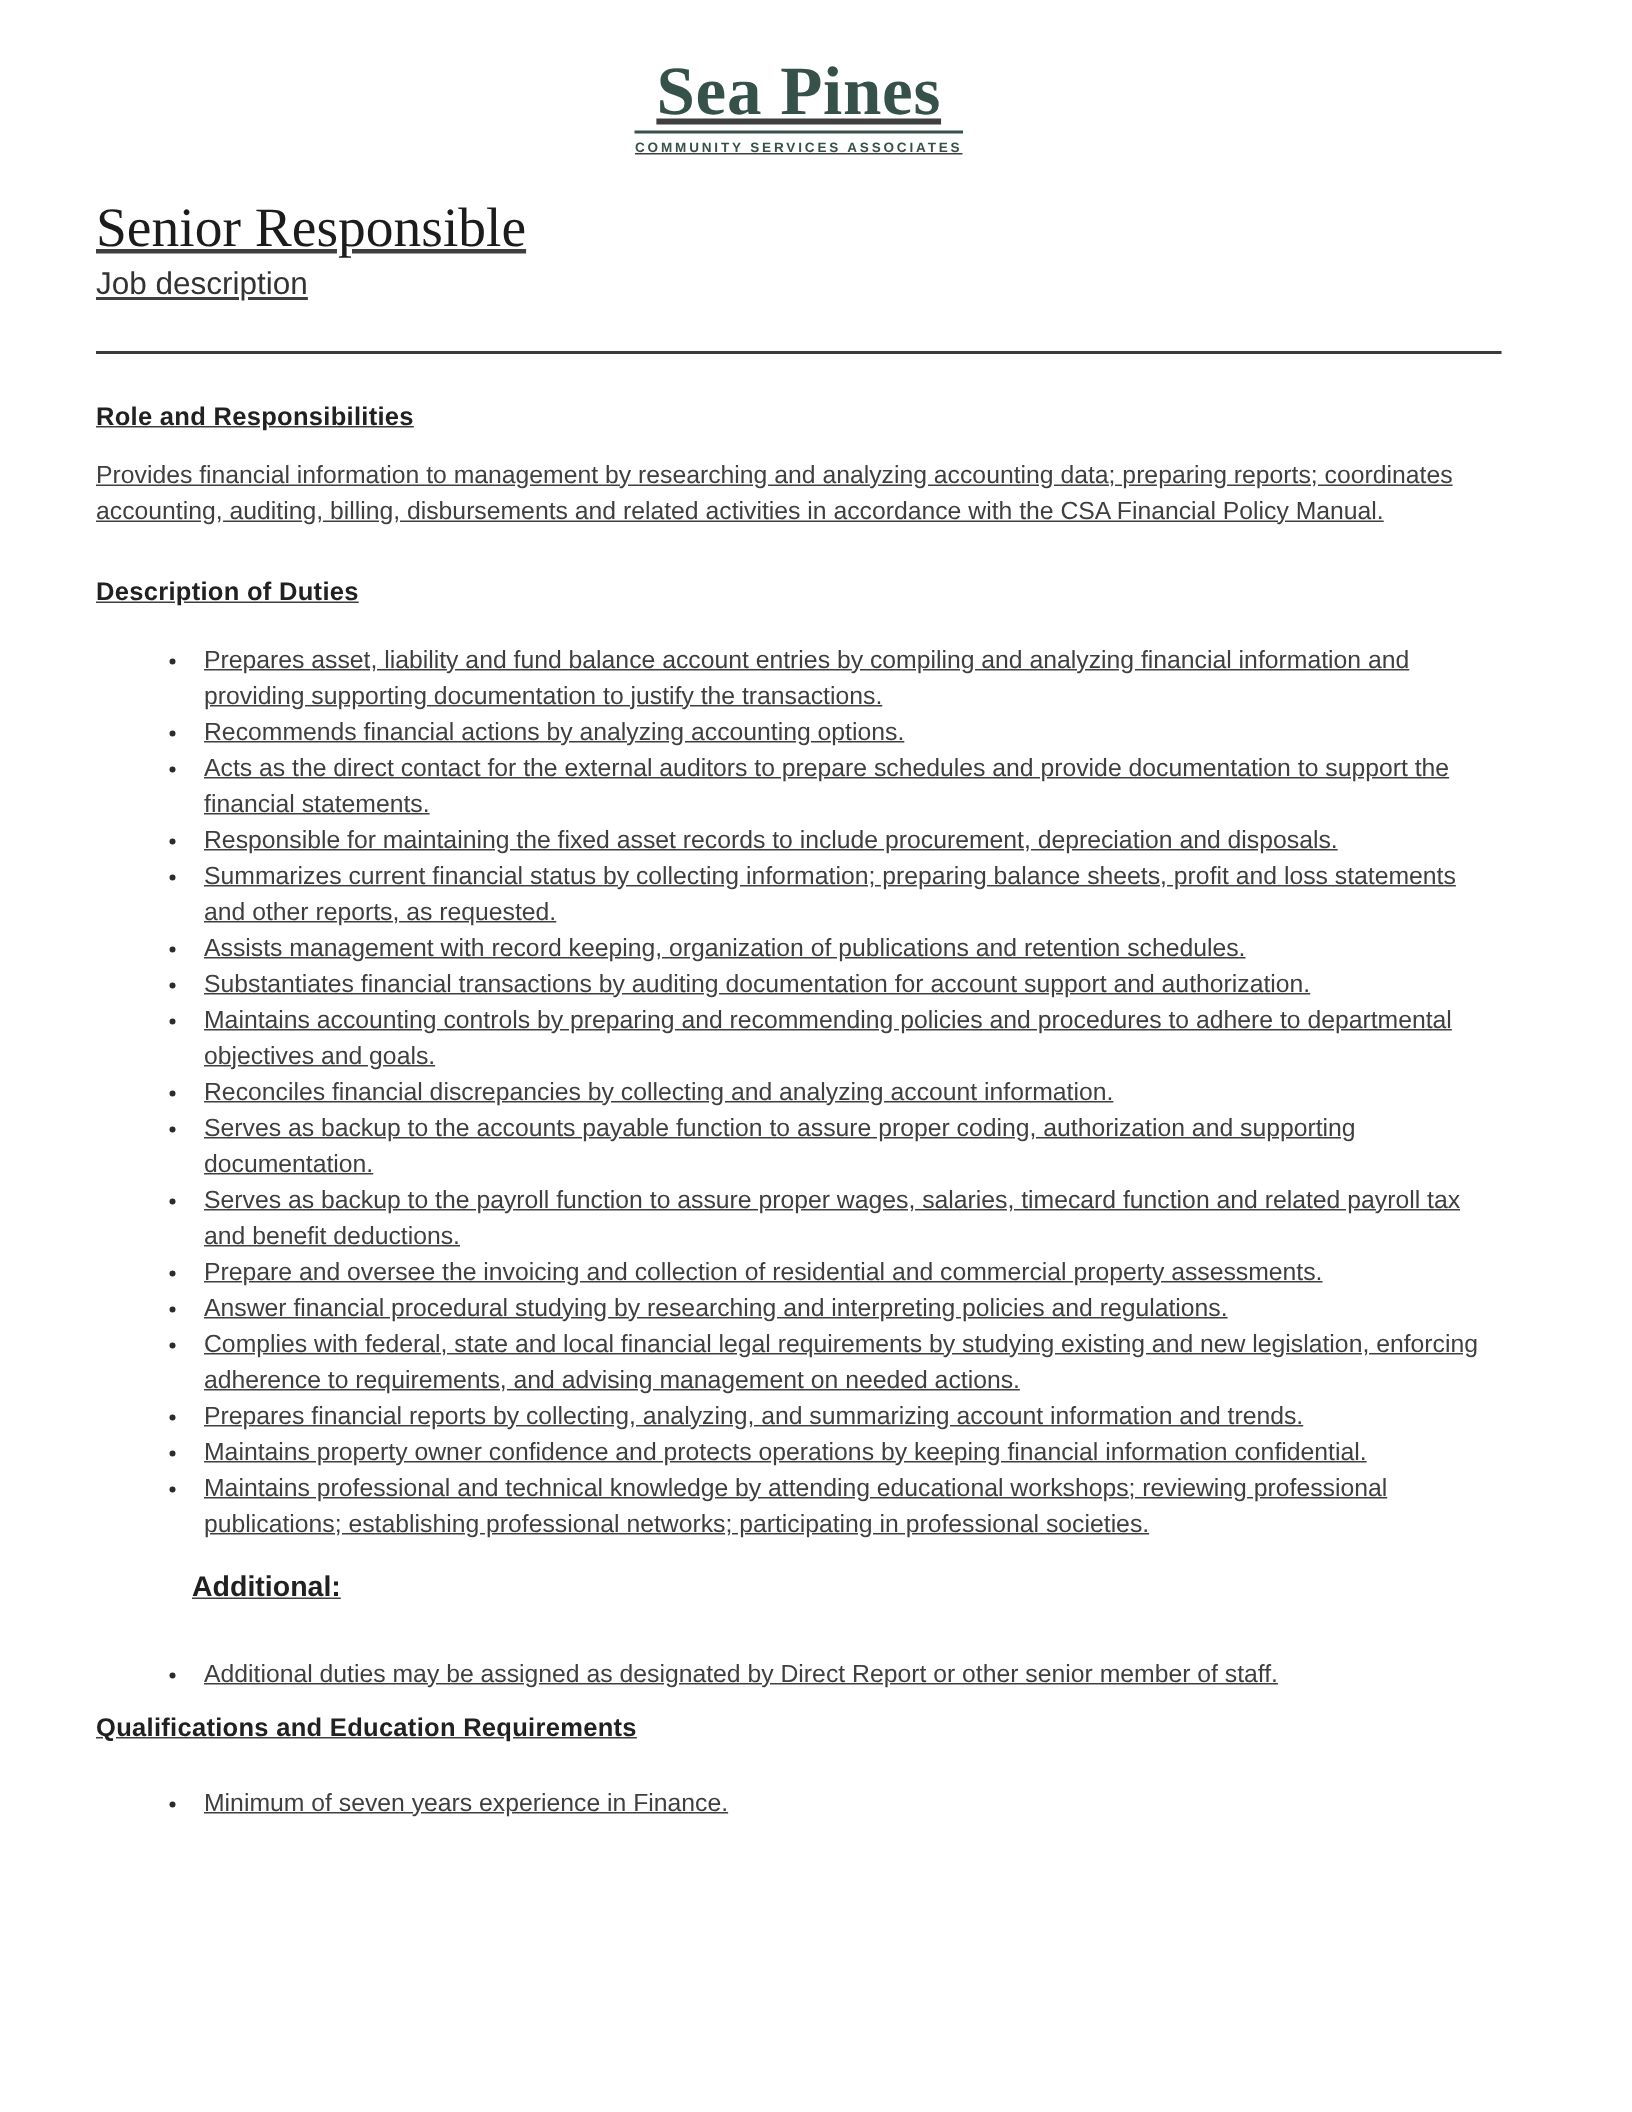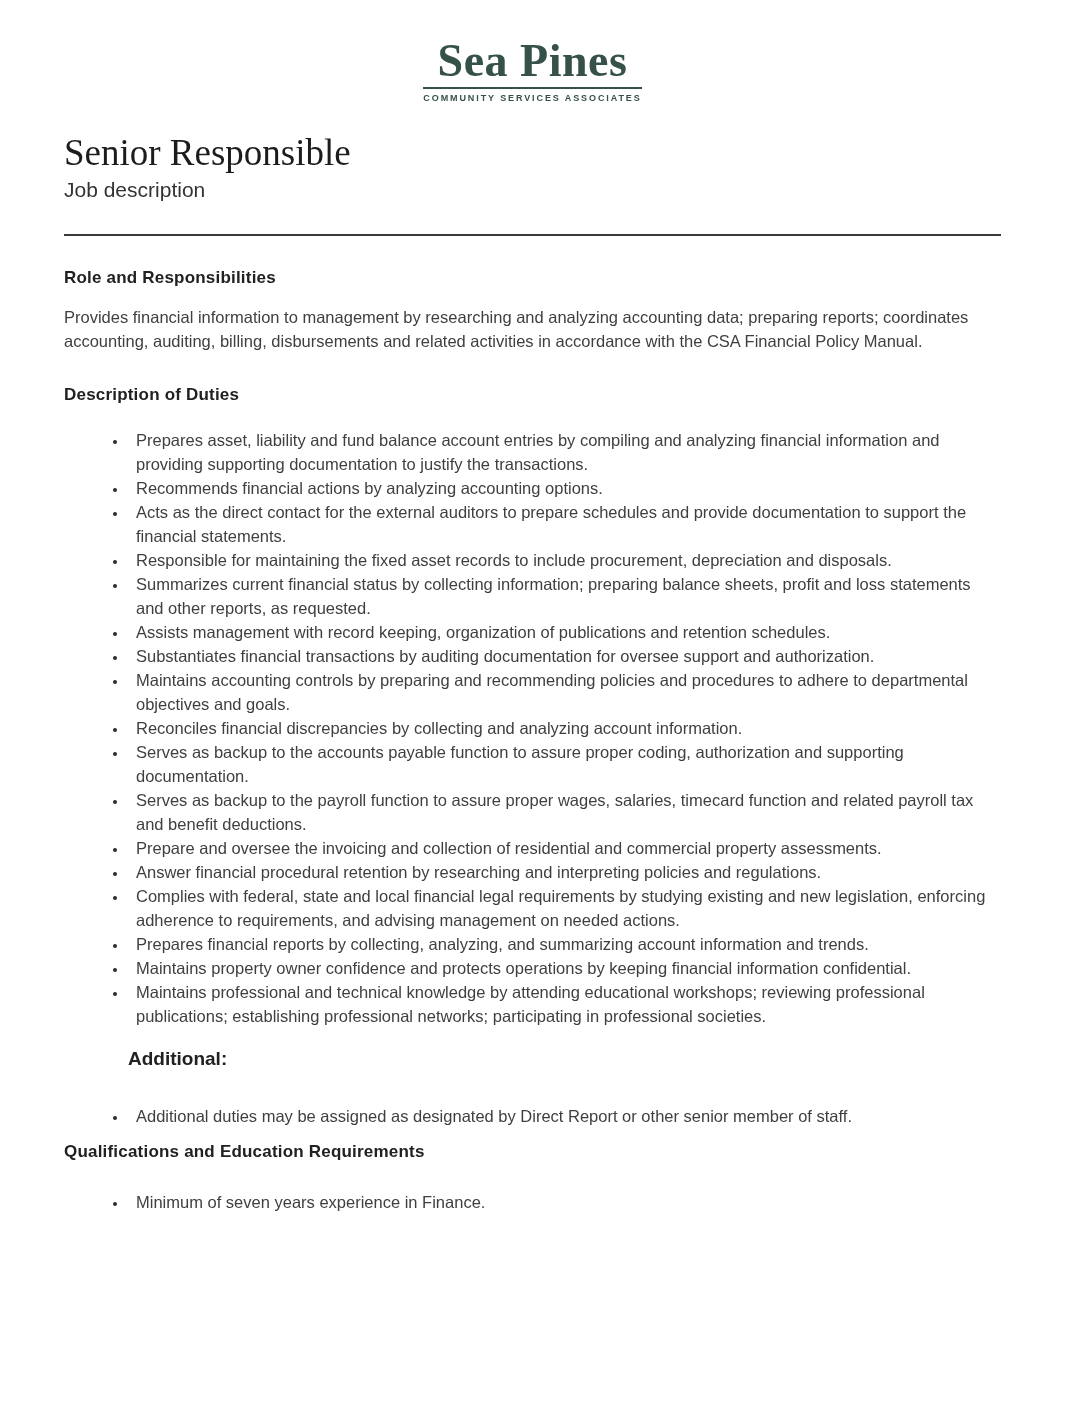--- a/index.html
+++ b/index.html
@@ -13,20 +13,21 @@
     width:1088px;
     height:1408px;
     font-family:"Liberation Sans", sans-serif;
     color:var(--ink-body);
     overflow:hidden;
   }
   .page{
     width:1088px;
     height:1408px;
     padding:38px 87px 0 64px;
+    text-decoration:underline;
   }
 
   
   .logo{
     width:fit-content;
     margin:0 auto;
     text-align:center;
   }
   .logo-brand{
     font-family:"Liberation Serif", serif;
@@ -134,27 +135,27 @@
   <p class="body-text">Provides financial information to management by researching and analyzing accounting data; preparing reports; coordinates accounting, auditing, billing, disbursements and related activities in accordance with the CSA Financial Policy Manual.</p>
 
   <h3 class="section-heading">Description of Duties</h3>
   <ul class="bullet-list">
       <li>Prepares asset, liability and fund balance account entries by compiling and analyzing financial information and providing supporting documentation to justify the transactions.</li>
       <li>Recommends financial actions by analyzing accounting options.</li>
       <li>Acts as the direct contact for the external auditors to prepare schedules and provide documentation to support the financial statements.</li>
       <li>Responsible for maintaining the fixed asset records to include procurement, depreciation and disposals.</li>
       <li>Summarizes current financial status by collecting information; preparing balance sheets, profit and loss statements and other reports, as requested.</li>
       <li>Assists management with record keeping, organization of publications and retention schedules.</li>
-      <li>Substantiates financial transactions by auditing documentation for oversee support and authorization.</li>
+      <li>Substantiates financial transactions by auditing documentation for account support and authorization.</li>
       <li>Maintains accounting controls by preparing and recommending policies and procedures to adhere to departmental objectives and goals.</li>
       <li>Reconciles financial discrepancies by collecting and analyzing account information.</li>
       <li>Serves as backup to the accounts payable function to assure proper coding, authorization and supporting documentation.</li>
       <li>Serves as backup to the payroll function to assure proper wages, salaries, timecard function and related payroll tax and benefit deductions.</li>
       <li>Prepare and oversee the invoicing and collection of residential and commercial property assessments.</li>
-      <li>Answer financial procedural retention by researching and interpreting policies and regulations.</li>
+      <li>Answer financial procedural studying by researching and interpreting policies and regulations.</li>
       <li>Complies with federal, state and local financial legal requirements by studying existing and new legislation, enforcing adherence to requirements, and advising management on needed actions.</li>
       <li>Prepares financial reports by collecting, analyzing, and summarizing account information and trends.</li>
       <li>Maintains property owner confidence and protects operations by keeping financial information confidential.</li>
       <li>Maintains professional and technical knowledge by attending educational workshops; reviewing professional publications; establishing professional networks; participating in professional societies.</li>
     </ul>
 
   <div class="sub-heading">Additional:</div>
   <ul class="bullet-list additional-list">
       <li>Additional duties may be assigned as designated by Direct Report or other senior member of staff.</li>
     </ul>

